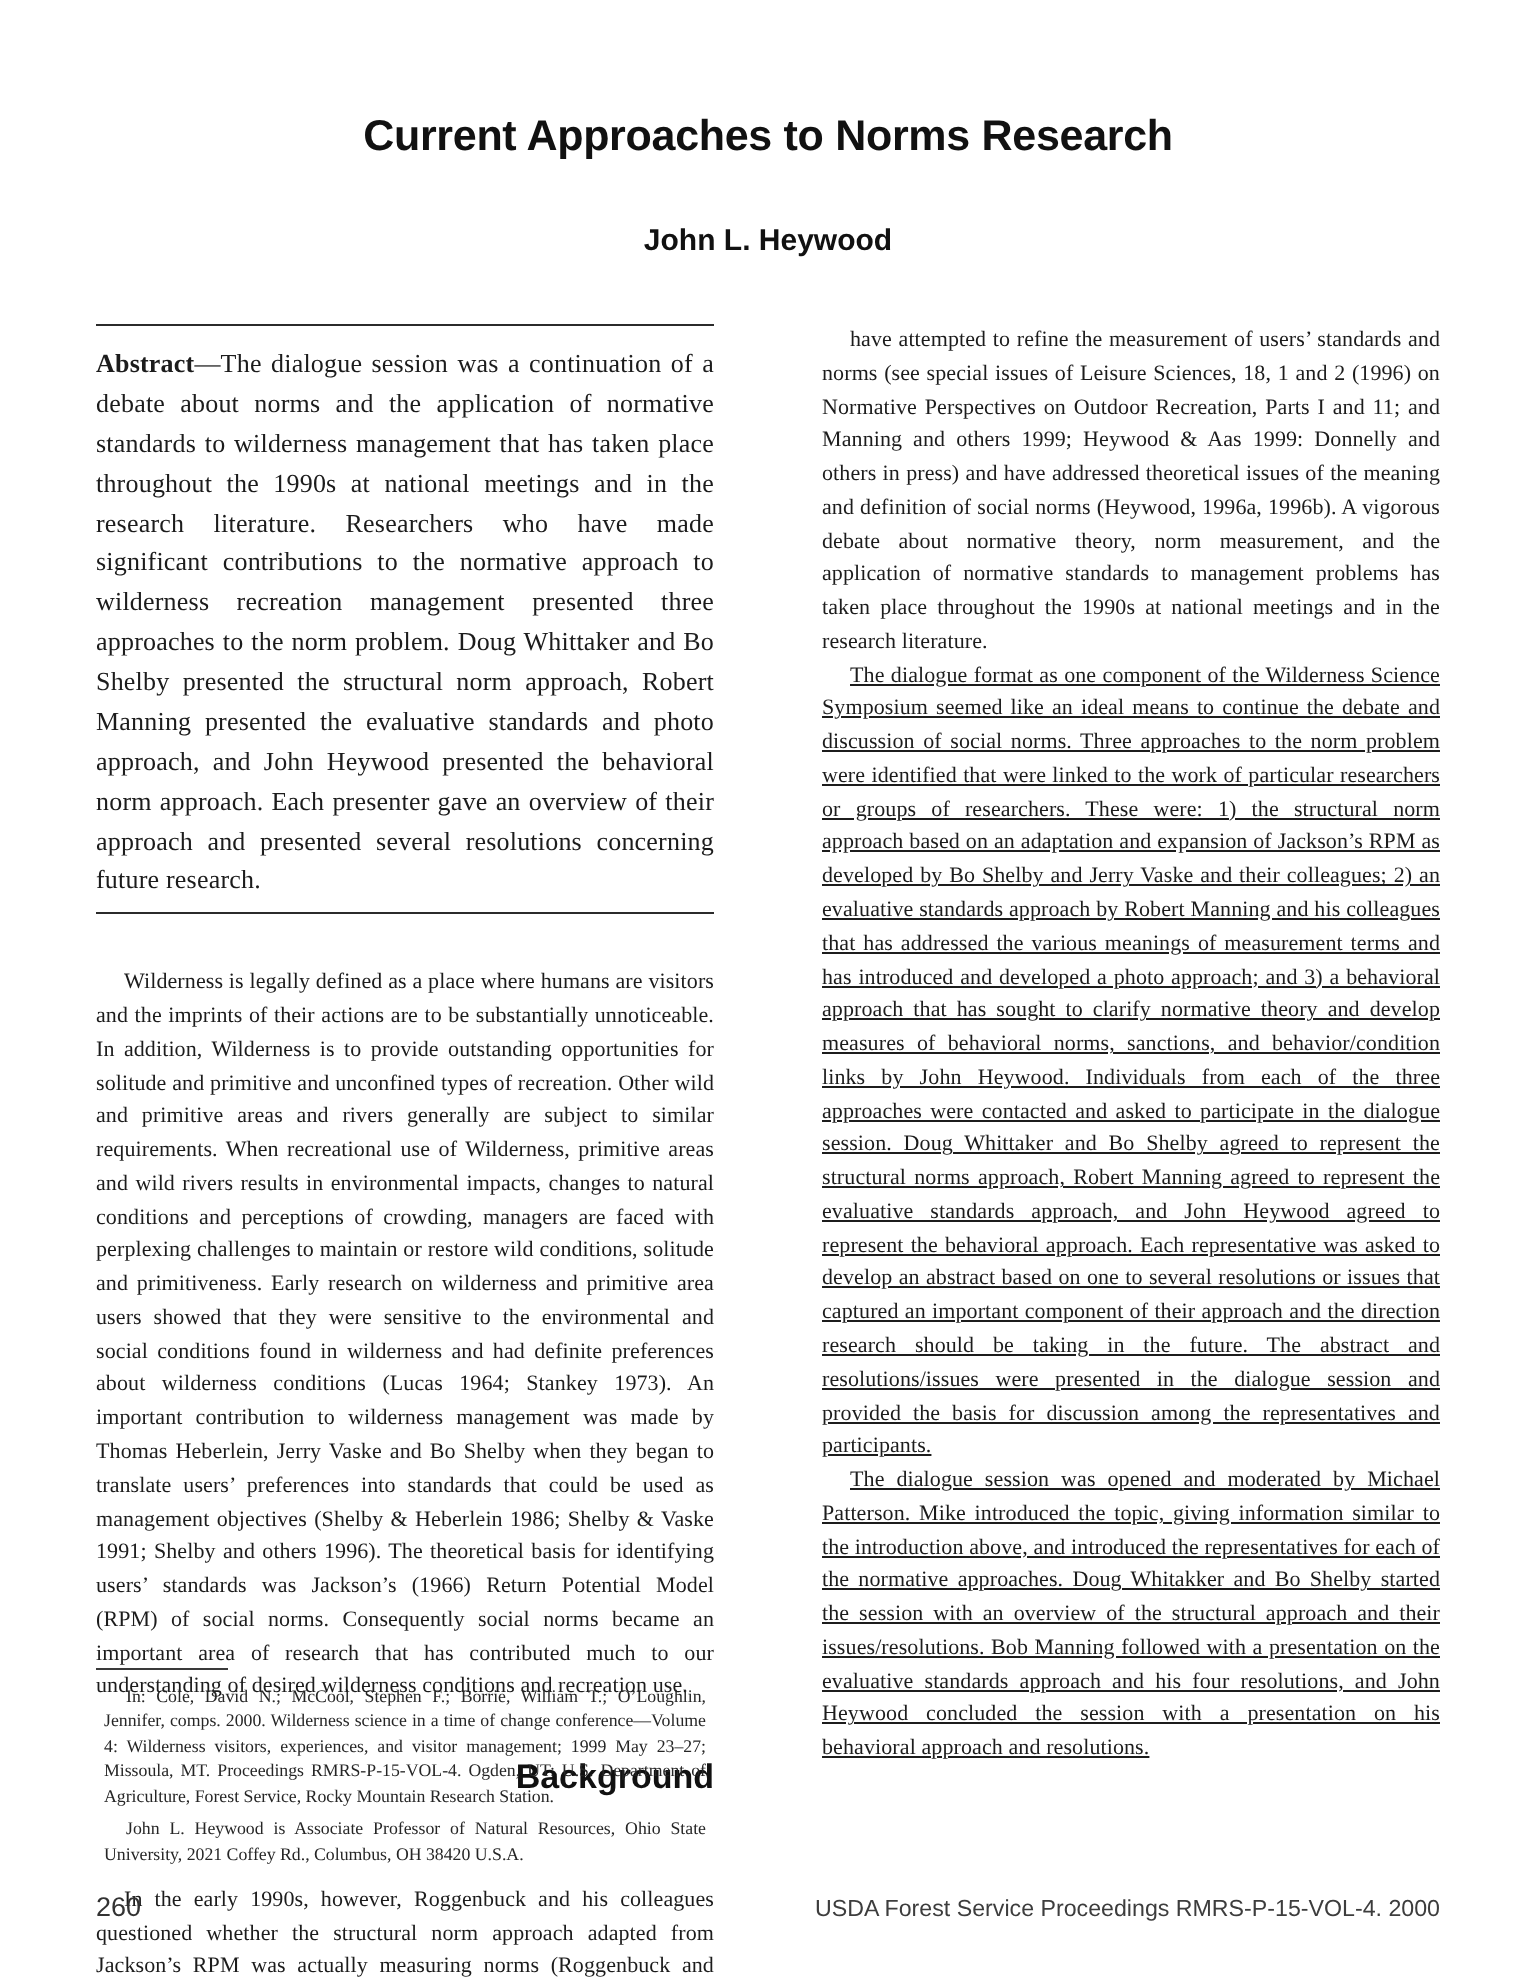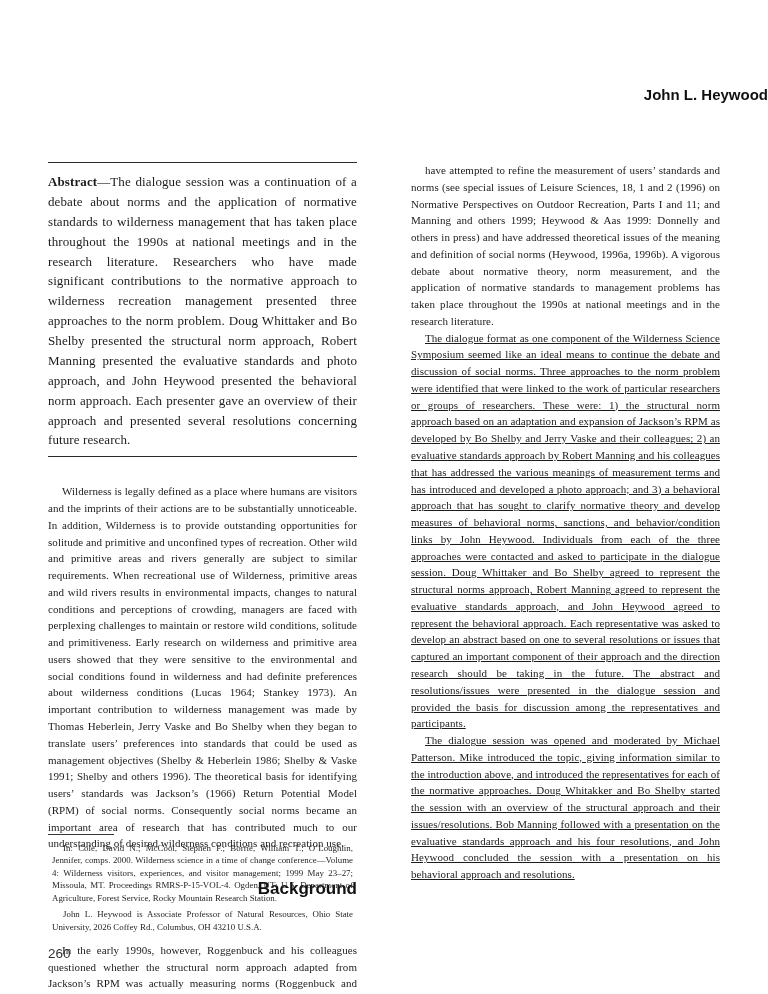--- a/index.html
+++ b/index.html
@@ -38,21 +38,20 @@
     margin: 0;
     line-height: 1.2;
   }
   .doc-author {
     font-family: "Liberation Sans", sans-serif;
     font-weight: bold;
     font-size: 15px;
     color: #111111;
     margin: 30px 0 0 0;
     line-height: 1.2;
-    text-align: right;
   }
 
   
   .col {
     position: absolute;
     top: 162px;
     width: 309px;
   }
   .col-left  { left: 48px; }
   .col-right { left: 411px; }
@@ -154,20 +153,21 @@
   .footer-page { font-size: 13.5px; color: #333333; }
   .footer-spacer { flex: 1 1 auto; }
   .footer-source { font-size: 11.6px; color: #3d3d3d; }
 </style>
 </head>
 <body>
 
 <div class="page">
 
   <div class="masthead">
+    <h1 class="doc-title">Current Approaches to Norms Research</h1>
     <div class="doc-author">John L. Heywood</div>
   </div>
 
   <div class="col col-left">
 
     <div class="rule-top"></div>
 
     <div class="abstract"><span class="lead">Abstract</span><span>—</span><span>The dialogue session was a continuation of a debate about norms and the application of normative standards to wilderness management that has taken place throughout the 1990s at national meetings and in the research literature. Researchers who have made significant contributions to the normative approach to wilderness recreation management presented three approaches to the norm problem. Doug Whittaker and Bo Shelby presented the structural norm approach, Robert Manning presented the evaluative standards and photo approach, and John Heywood presented the behavioral norm approach. Each presenter gave an overview of their approach and presented several resolutions concerning future research.</span></div>
 
     <div class="rule-bottom"></div>
@@ -191,21 +191,22 @@
   <div class="col col-right">
     <p class="body-p">have attempted to refine the measurement of users’ standards and norms (see special issues of Leisure Sciences, 18, 1 and 2 (1996) on Normative Perspectives on Outdoor Recreation, Parts I and 11; and Manning and others 1999; Heywood &amp; Aas 1999: Donnelly and others in press) and have addressed theoretical issues of the meaning and definition of social norms (Heywood, 1996a, 1996b). A vigorous debate about normative theory, norm measurement, and the application of normative standards to management problems has taken place throughout the 1990s at national meetings and in the research literature.</p>
     <p class="body-p">The dialogue format as one component of the Wilderness Science Symposium seemed like an ideal means to continue the debate and discussion of social norms. Three approaches to the norm problem were identified that were linked to the work of particular researchers or groups of researchers. These were: 1) the structural norm approach based on an adaptation and expansion of Jackson’s RPM as developed by Bo Shelby and Jerry Vaske and their colleagues; 2) an evaluative standards approach by Robert Manning and his colleagues that has addressed the various meanings of measurement terms and has introduced and developed a photo approach; and 3) a behavioral approach that has sought to clarify normative theory and develop measures of behavioral norms, sanctions, and behavior/condition links by John Heywood. Individuals from each of the three approaches were contacted and asked to participate in the dialogue session. Doug Whittaker and Bo Shelby agreed to represent the structural norms approach, Robert Manning agreed to represent the evaluative standards approach, and John Heywood agreed to represent the behavioral approach. Each representative was asked to develop an abstract based on one to several resolutions or issues that captured an important component of their approach and the direction research should be taking in the future. The abstract and resolutions/issues were presented in the dialogue session and provided the basis for discussion among the representatives and participants.</p>
     <p class="body-p">The dialogue session was opened and moderated by Michael Patterson. Mike introduced the topic, giving information similar to the introduction above, and introduced the representatives for each of the normative approaches. Doug Whitakker and Bo Shelby started the session with an overview of the structural approach and their issues/resolutions. Bob Manning followed with a presentation on the evaluative standards approach and his four resolutions, and John Heywood concluded the session with a presentation on his behavioral approach and resolutions.</p>
 
   </div>
 
   <div class="footnote-block">
     <div class="footnote-rule"></div>
     <p class="footnote">In: Cole, David N.; McCool, Stephen F.; Borrie, William T.; O’Loughlin, Jennifer, comps. 2000. Wilderness science in a time of change conference—Volume 4: Wilderness visitors, experiences, and visitor management; 1999 May 23–27; Missoula, MT. Proceedings RMRS-P-15-VOL-4. Ogden, UT: U.S. Department of Agriculture, Forest Service, Rocky Mountain Research Station.</p>
-    <p class="footnote">John L. Heywood is Associate Professor of Natural Resources, Ohio State University, 2026 Coffey Rd., Columbus, OH 43210 U.S.A.</p>
+    <p class="footnote">John L. Heywood is Associate Professor of Natural Resources, Ohio State University, 2021 Coffey Rd., Columbus, OH 38420 U.S.A.</p>
   </div>
 
   <div class="footer">
     <span class="footer-page">260</span>
     <span class="footer-spacer"></span>
+    <span class="footer-source">USDA Forest Service Proceedings RMRS-P-15-VOL-4. 2000</span>
   </div>
 
 </div>
 
 </body></html>

